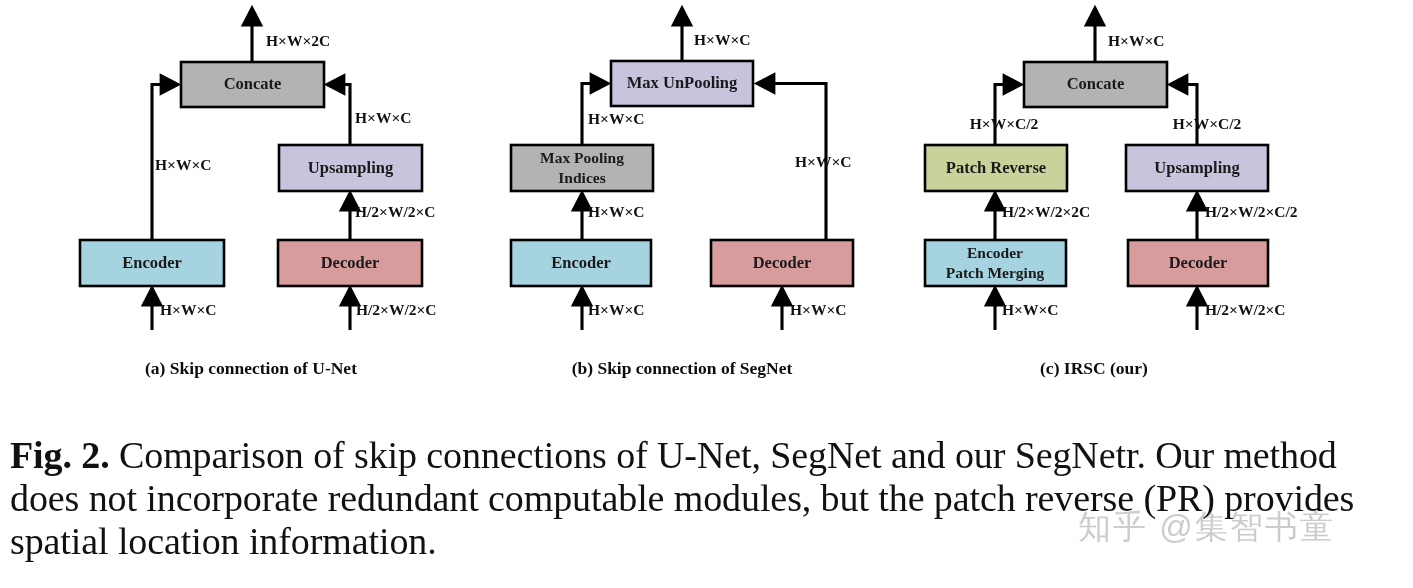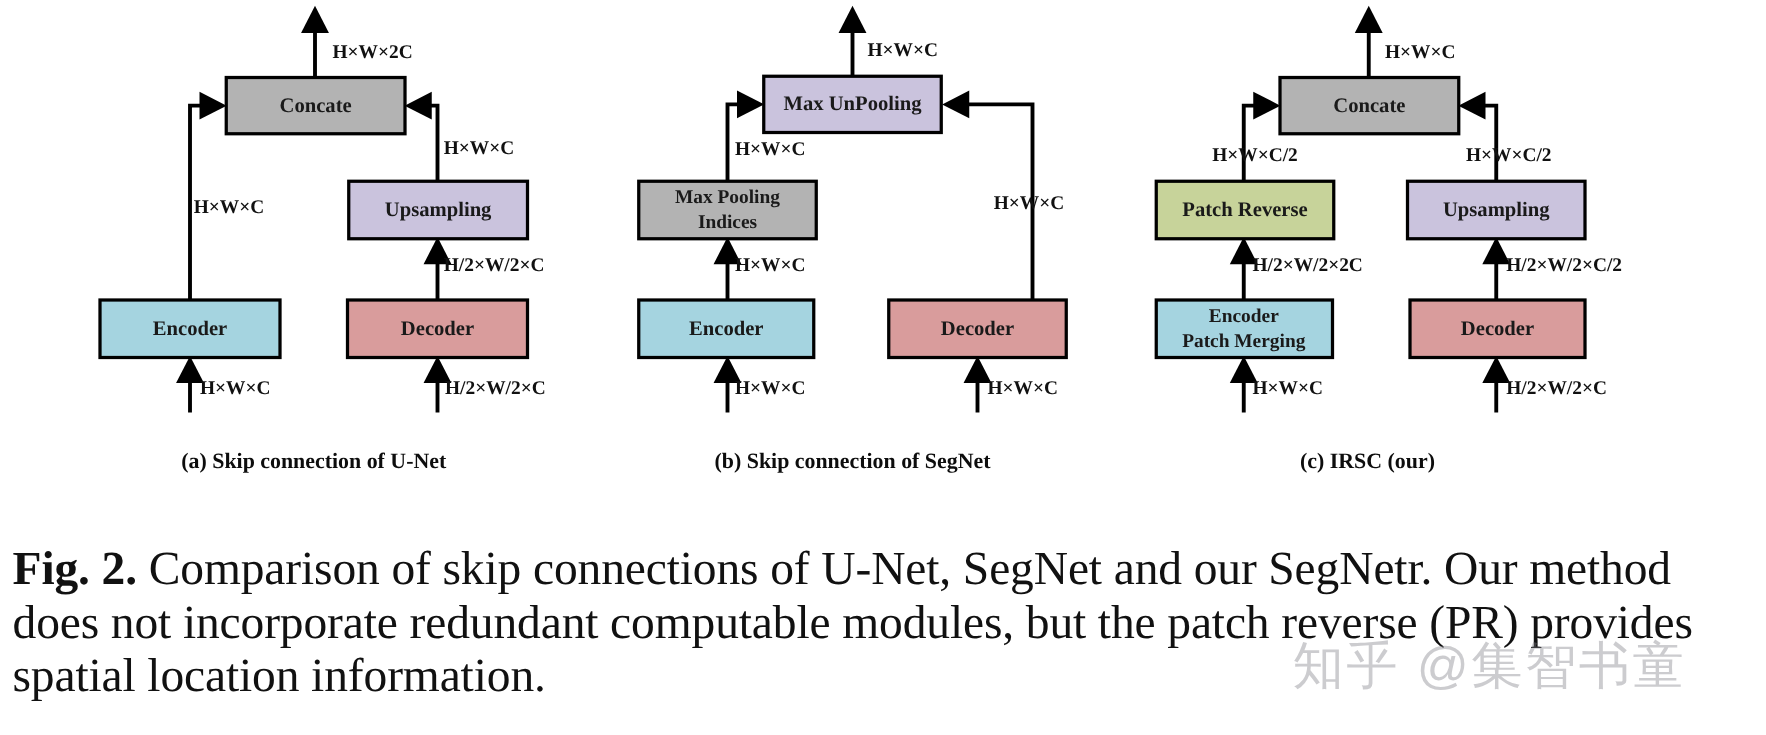--- a/index.html
+++ b/index.html
@@ -68,24 +68,24 @@
     font-size: 38px;
     line-height: 43px;
     color: #111111;
     letter-spacing: -0.1px;
   }
   #figure-caption .fig-no {
     font-weight: bold;
   }
   #watermark {
     position: absolute;
-    left: 1034px;
+    left: 1078px;
     top: 505px;
     font-family: "Liberation Sans", sans-serif;
-    font-size: 41px;
+    font-size: 33px;
     color: rgba(128,128,134,0.40);
     letter-spacing: 2px;
     white-space: nowrap;
     pointer-events: none;
     user-select: none;
   }
 </style>
 </head>
 <body style="background: rgb(255, 255, 255);">
 

